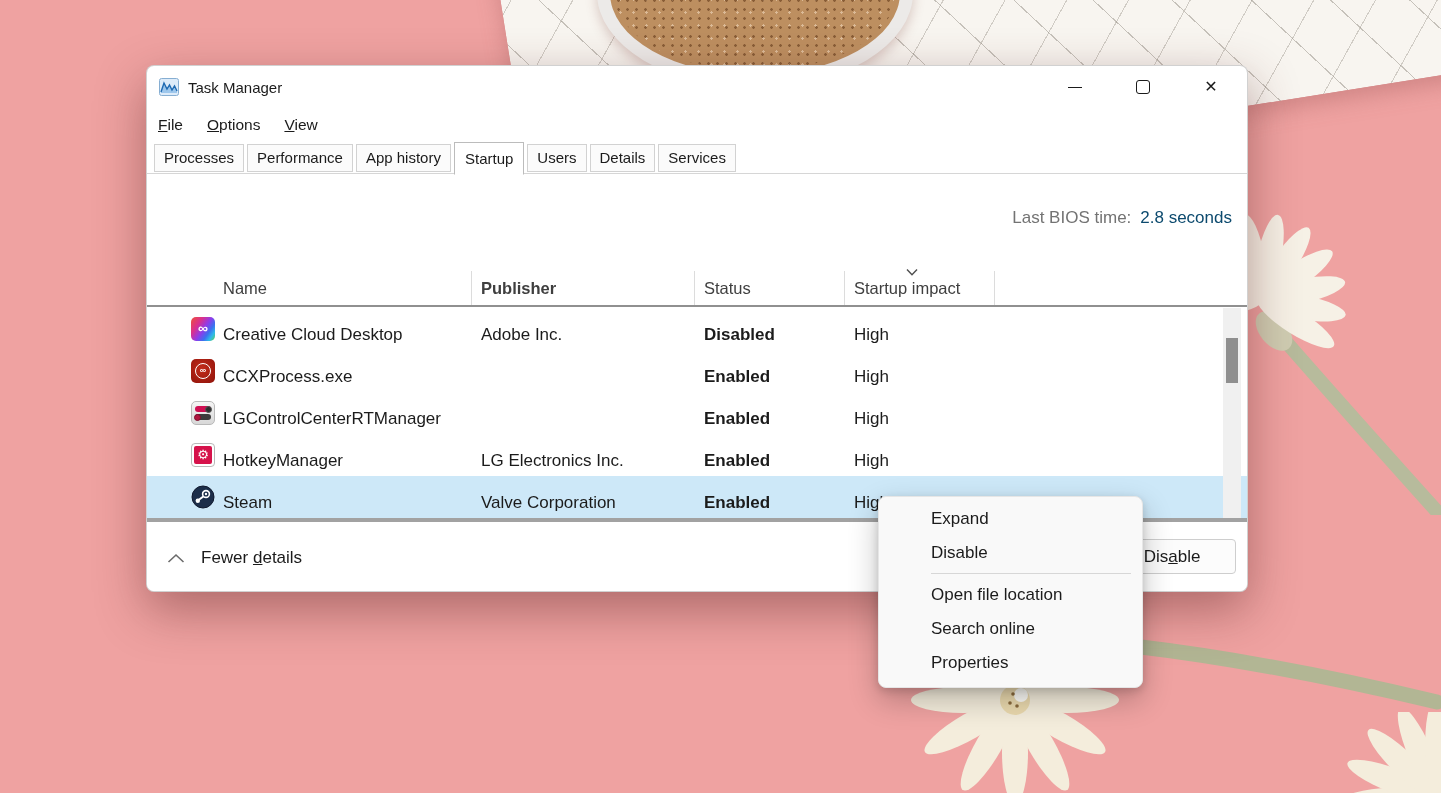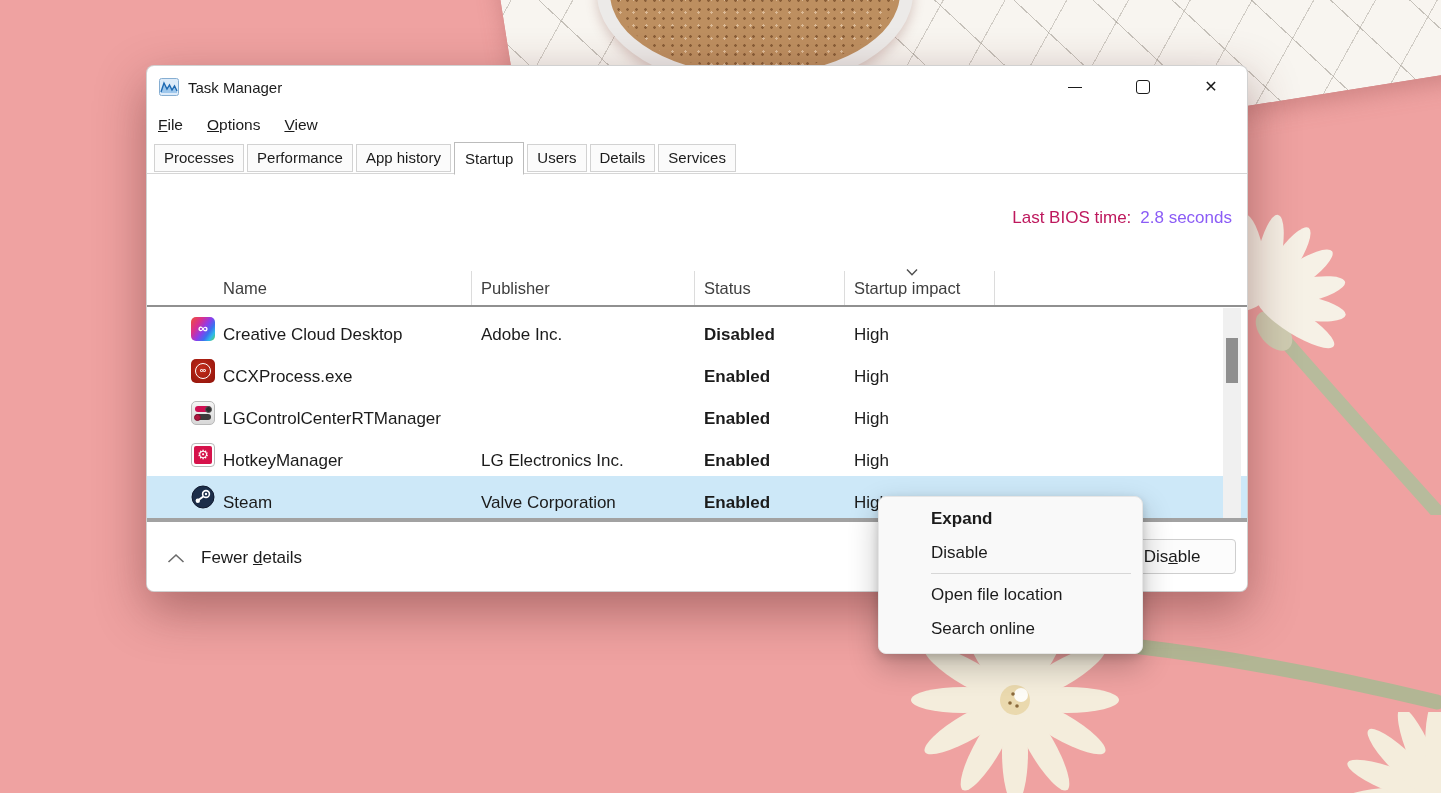--- a/index.html
+++ b/index.html
@@ -52,25 +52,25 @@
   .menu-item{margin-right:24px;}
   .menu-item u{text-decoration:underline;}
   .tabbar{display:flex;align-items:center;height:33px;border-bottom:1px solid #d6d6d6;padding-left:7px;box-sizing:border-box;}
   .tab{
     height:26px;line-height:26px;padding:0 9px;margin-right:3px;font-size:15px;
     background:#fbfbfb;border:1px solid #d2d2d2;position:relative;bottom:-1px;white-space:nowrap;
   }
   .tab.active{height:31px;line-height:31px;background:#fff;border-color:#bcbcbc;border-bottom:1px solid #fff;z-index:3;padding:0 10px;}
   .content{position:absolute;left:0;right:0;top:108px;bottom:0;background:#fff;border-radius:0 0 8px 8px;}
   .bios{position:absolute;top:34px;right:15px;font-size:17px;}
-  .bios-label{color:#be185d;margin-top:34px;}
-  .bios-value{color:#8b5cf6;margin-left:9px;}
+  .bios-label{color:#737373;margin-top:34px;}
+  .bios-value{color:#0c4a6e;margin-left:9px;}
   .thead{position:absolute;left:0;right:0;top:92px;height:41px;border-bottom:2px solid #909090;box-sizing:border-box;font-size:16.5px;color:#3f3f3f;padding-left:39px;}
   .th{position:absolute;bottom:7px;white-space:nowrap;}
-  .th-name{left:76px;}.th-pub{left:334px;}.th-status{left:557px;}.th-impact{left:707px;}
+  .th-name{left:76px;}.th-pub{left:334px;font-weight:bold;}.th-status{left:557px;}.th-impact{left:707px;}
   .vsep{position:absolute;top:5px;bottom:0;width:1px;background:#dcdcdc;}
   .sort-chevron{position:absolute;left:758px;top:2px;}
   .rows{position:absolute;left:0;right:0;top:134px;height:210px;}
   .trow{position:absolute;left:0;right:0;height:42px;font-size:17px;}
   .trow.selected{background:#cde8f8;}
   .cell{position:absolute;top:17px;white-space:nowrap;}
   .c-name{left:76px;}.c-pub{left:334px;}.c-status{left:557px;font-weight:bold;}.c-impact{left:707px;}
   .ricon{position:absolute;left:44px;top:9px;width:24px;height:24px;box-sizing:border-box;}
   .icon-cc{border-radius:5px;background:linear-gradient(125deg,#e9484f 8%,#d9308f 30%,#8e3cea 52%,#3b70ef 70%,#2fb9ea 84%,#53cf67 97%);color:#fff;font-weight:bold;font-size:14px;line-height:23px;text-align:center;}
   .icon-ccx{border-radius:5px;background:radial-gradient(circle at 45% 40%,#c22b1a,#8f130b);}
@@ -95,21 +95,21 @@
   }
   .disable-btn u{text-decoration:underline;}
   
   .ctxmenu{
     position:absolute;z-index:50;left:878px;top:496px;width:265px;box-sizing:border-box;
     background:#f9f9f9;border:1px solid #e6e6e6;border-radius:8px;
     box-shadow:0 12px 30px rgba(0,0,0,.24),0 3px 8px rgba(0,0,0,.14);
     padding:5px 0 7px;
   }
   .ctx-item{height:34px;line-height:34px;padding-left:52px;font-size:17px;color:#1b1b1b;white-space:nowrap;}
-  .ctx-item.bold{font-weight:700;}
+  .ctx-item.bold{font-weight:400;}
   .ctx-sep{height:1px;background:#d7d7d7;margin:3px 11px 4px 52px;}
 </style>
 </head>
 <body>
 
 <div class="decor cloth"></div>
 <div class="decor cup-handle"></div>
 <div class="decor cup"></div>
 
 <svg class="decor" style="left:1180px;top:185px;" width="270" height="330" viewBox="0 0 270 330">
@@ -305,13 +305,14 @@
 
   </div>
 </div>
 
 <div class="ctxmenu">
   <div class="ctx-item bold">Expand</div>
   <div class="ctx-item">Disable</div>
   <div class="ctx-sep"></div>
   <div class="ctx-item">Open file location</div>
   <div class="ctx-item">Search online</div>
+  <div class="ctx-item">Properties</div>
 </div>
 
 </body></html>

